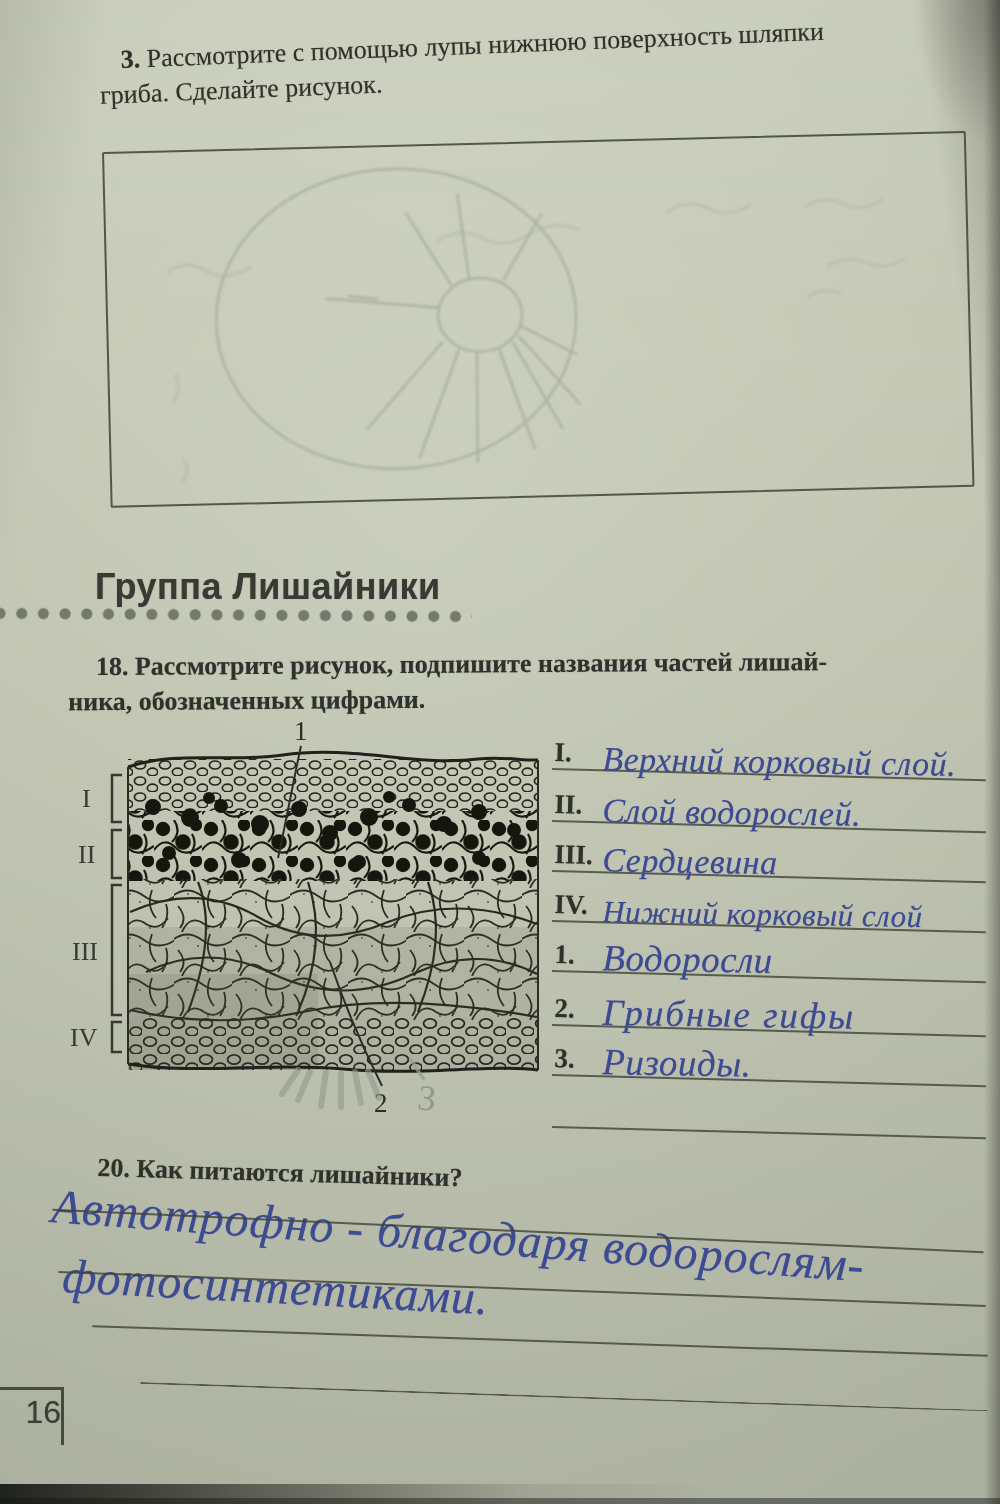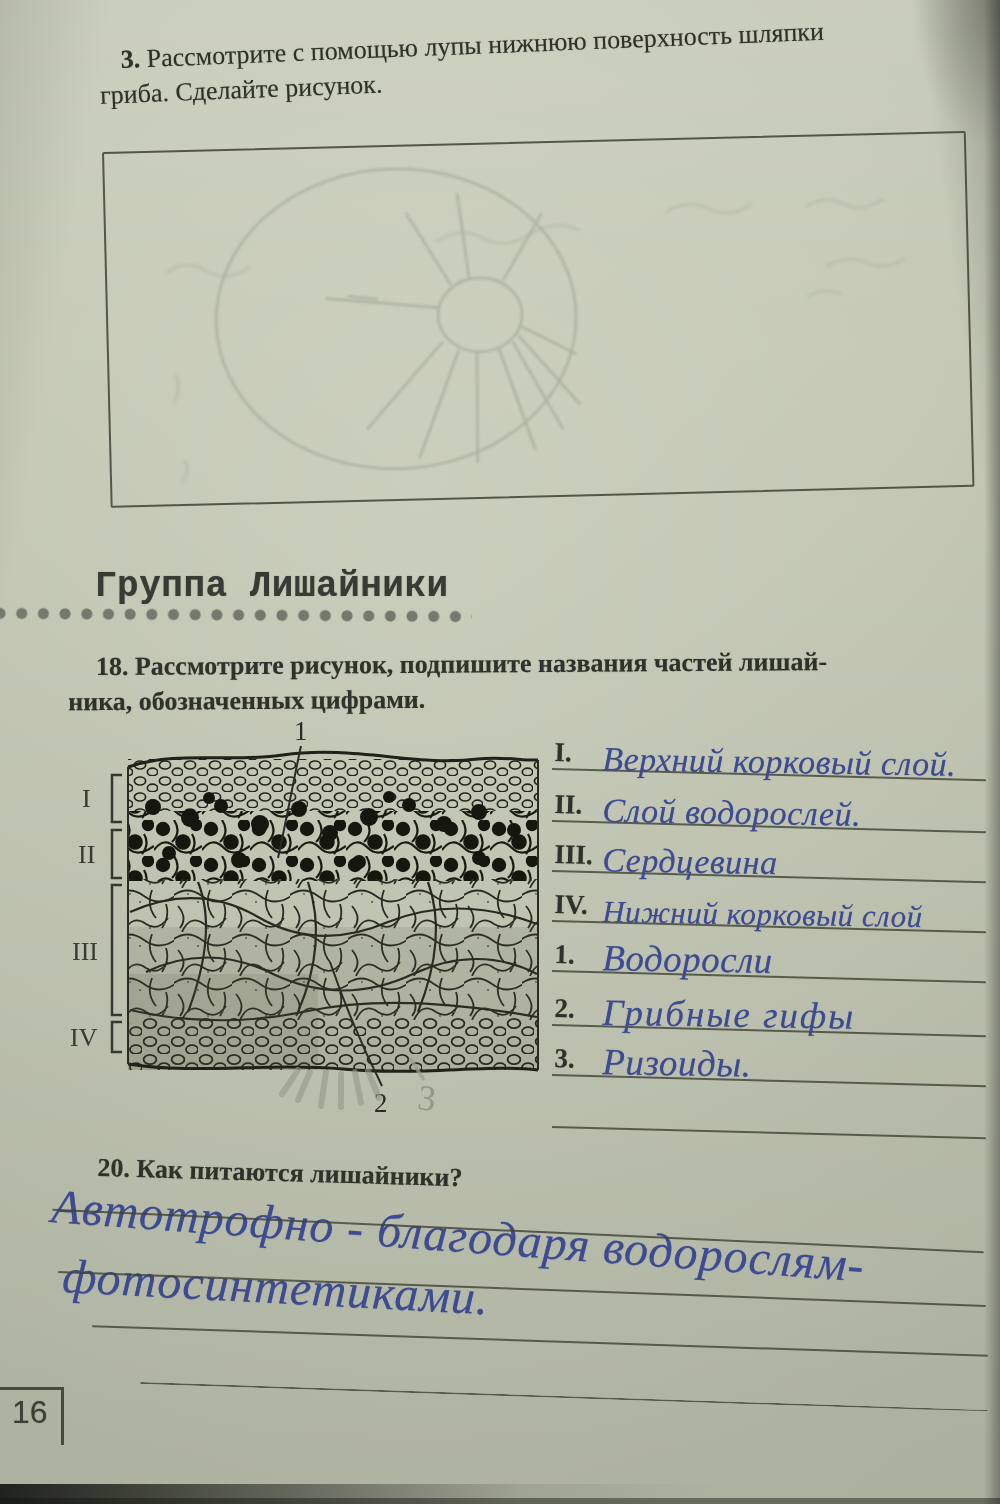--- a/index.html
+++ b/index.html
@@ -21,40 +21,40 @@
   #task19{left:96px;top:646px;width:880px;font-weight:bold;transform:rotate(-0.4deg);}
   #task19 .cont{margin-left:-28px;}
   #task20{left:98px;top:1150px;width:860px;font-weight:bold;transform:rotate(1.6deg);transform-origin:left top;}
   
   #drawbox{
     position:absolute;left:102px;top:152px;width:860px;height:352px;
     border:2px solid rgba(62,66,54,.85);transform:rotate(-1.4deg);transform-origin:left top;
     border-radius:2px;
   }
   
-  #section-title{position:absolute;left:95px;top:566px;font-family:Liberation Mono, monospace;
+  #section-title{position:absolute;left:95px;top:566px;font-family:Liberation Sans, sans-serif;
     font-weight:bold;font-size:36px;color:#373b34;letter-spacing:.5px;text-shadow:0 0 1px rgba(55,59,52,.5);}
   #section-dots{position:absolute;left:-6px;top:608px;width:478px;height:15px;
     background:radial-gradient(circle at 6px 7px, rgba(112,117,105,.95) 5px, rgba(0,0,0,0) 6px);
     background-size:21.7px 15px;background-repeat:repeat-x;transform:rotate(.4deg);}
   
   .arow{position:absolute;left:552px;width:434px;height:46px;
     border-bottom:2px solid rgba(62,66,53,.8);transform:rotate(1.5deg);transform-origin:left bottom;}
   .arow .lab{position:absolute;left:2px;bottom:0px;font-size:27px;font-weight:600;}
   .hand{font-family:"Liberation Serif",serif;font-style:italic;color:#3d4b92;
     letter-spacing:.5px;text-shadow:0 .3px .7px rgba(61,75,146,.55);white-space:nowrap;}
   .arow .hand{position:absolute;left:50px;bottom:-7px;font-size:34px;transform:rotate(-.6deg);}
   
   .rule20{position:absolute;border-bottom:2px solid rgba(62,66,53,.8);}
   .hand20{position:absolute;font-size:48px;letter-spacing:1px;}
   
   #pagenum{position:absolute;left:0px;top:1387px;width:64px;height:58px;
     border-top:3px solid rgba(52,56,46,.85);border-right:3px solid rgba(52,56,46,.85);
     font-family:"Liberation Sans",sans-serif;font-size:32px;color:#3b3f36;
-    padding:4px 0 0 12px;box-sizing:border-box;text-shadow:0 0 1px rgba(55,59,52,.5);}
+    padding:4px 0 0 12px;box-sizing:border-box;text-shadow:0 0 1px rgba(55,59,52,.5);text-align:right;}
   
   .vig{position:absolute;pointer-events:none;}
   #vig-right{right:0;top:0;width:16px;height:100%;
     background:linear-gradient(to left, rgba(28,30,24,.38), rgba(0,0,0,0));}
   #vig-topright{right:0;top:0;width:90px;height:150px;
     background:radial-gradient(ellipse at 100% 0%, rgba(28,30,24,.30), rgba(0,0,0,0) 70%);}
   #vig-bottom{left:0;bottom:0;width:100%;height:20px;
     background:linear-gradient(to right, rgba(20,22,17,.92), rgba(20,22,17,.5) 28%, rgba(20,22,17,.10) 52%, rgba(20,22,17,0) 72%);}
   #vig-bottom2{left:0;bottom:0;width:100%;height:6px;background:rgba(20,22,17,.45);}
   svg text{font-family:"Liberation Serif",serif;}

